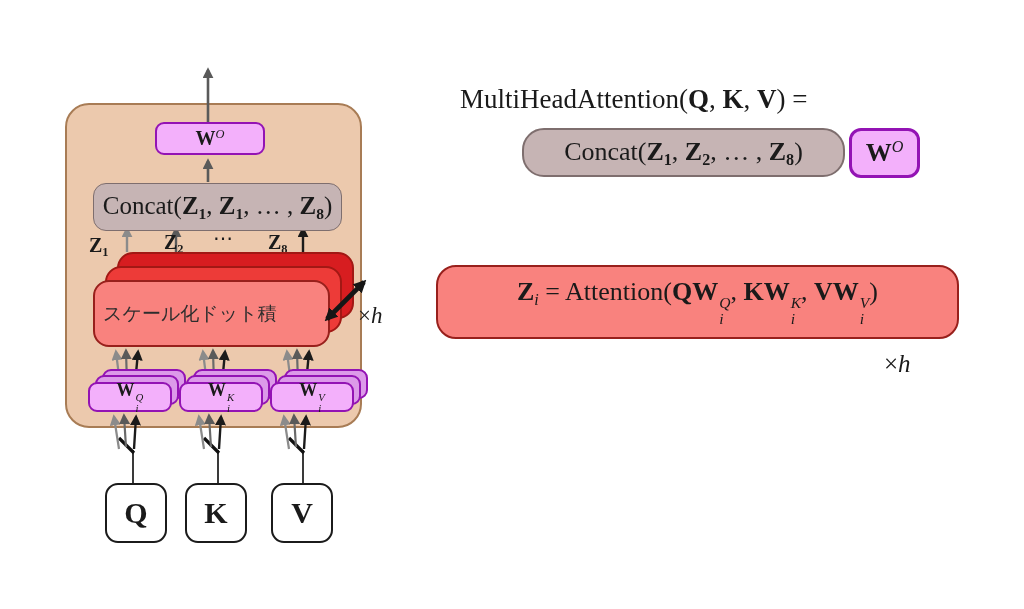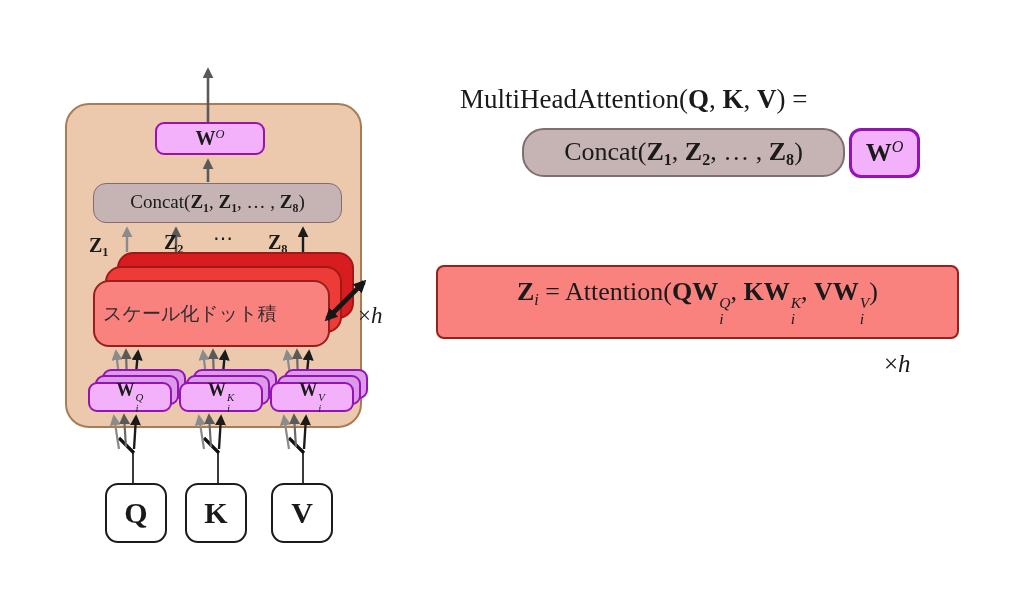--- a/index.html
+++ b/index.html
@@ -17,23 +17,23 @@
   }
   .arrow-layer { left:0; top:0; width:1024px; height:609px; z-index:1; pointer-events:none; }
   .arrow-layer-top { left:0; top:0; width:1024px; height:609px; z-index:3; pointer-events:none; }
 
   .wo-box {
     left:155px; top:122px; width:110px; height:33px; border-radius:9px; z-index:2;
     background:var(--purple-fill,#f4b2fc); border:2.5px solid var(--purple-border,#9313b4);
     font-size:20px;
   }
   .concat-box {
-    left:93px; top:183px; width:249px; height:40px; border-radius:13px; z-index:2;
+    left:93px; top:183px; width:249px; height:48px; border-radius:13px; z-index:2;
     background:var(--gray-box-fill,#c6b4b4); border:1.5px solid var(--gray-box-border,#7e6e6e);
-    font-size:19px;
+    font-size:25px;
   }
   .z-label { position:absolute; z-index:2; font-size:20px; }
 
   .red-box { position:absolute; box-sizing:border-box; width:237px; height:67px; border-radius:16px; z-index:2; }
   .red-back   { left:117px; top:252px; background:var(--red-back,#d71d20); border:2px solid #a21814; }
   .red-middle { left:105px; top:266px; background:var(--red-middle,#ed3b38); border:2px solid #a21814; }
   .red-front  {
     left:93px; top:280px; background:var(--red-front,#f9827e); border:2px solid var(--red-border,#98201c);
     display:flex; flex-direction:column; justify-content:center; padding-left:8px;
     font-family:"DejaVu Sans","Liberation Sans",sans-serif; font-size:19px; line-height:1.55; color:#2d2d2d;
@@ -59,21 +59,21 @@
     left:522px; top:128px; width:323px; height:49px; border-radius:22px; z-index:2;
     background:var(--gray-box-fill,#c6b4b4); border:2px solid var(--gray-box-border,#7e6e6e);
     font-size:26px; white-space:nowrap;
   }
   .wo-chip {
     left:849px; top:128px; width:71px; height:50px; border-radius:12px; z-index:2;
     background:var(--purple-fill,#f4b2fc); border:3px solid var(--purple-border,#9313b4);
     font-size:26px;
   }
   .z-formula-box {
-    left:436px; top:265px; width:523px; height:74px; border-radius:8px; z-index:2;
+    left:436px; top:265px; width:523px; height:74px; border-radius:20px; z-index:2;
     background:var(--red-front,#f9827e); border:2.5px solid var(--red-border,#98201c);
     font-size:26px; white-space:nowrap;
   }
   .times-h-formula { left:884px; top:350px; font-size:25px; z-index:2; }
 
   
   .tok-t { }
   .tok-b { font-weight:700; }
   .tok-i { font-style:italic; }
   .tok-sub  { font-size:0.62em; vertical-align:-0.30em; font-weight:700; }

